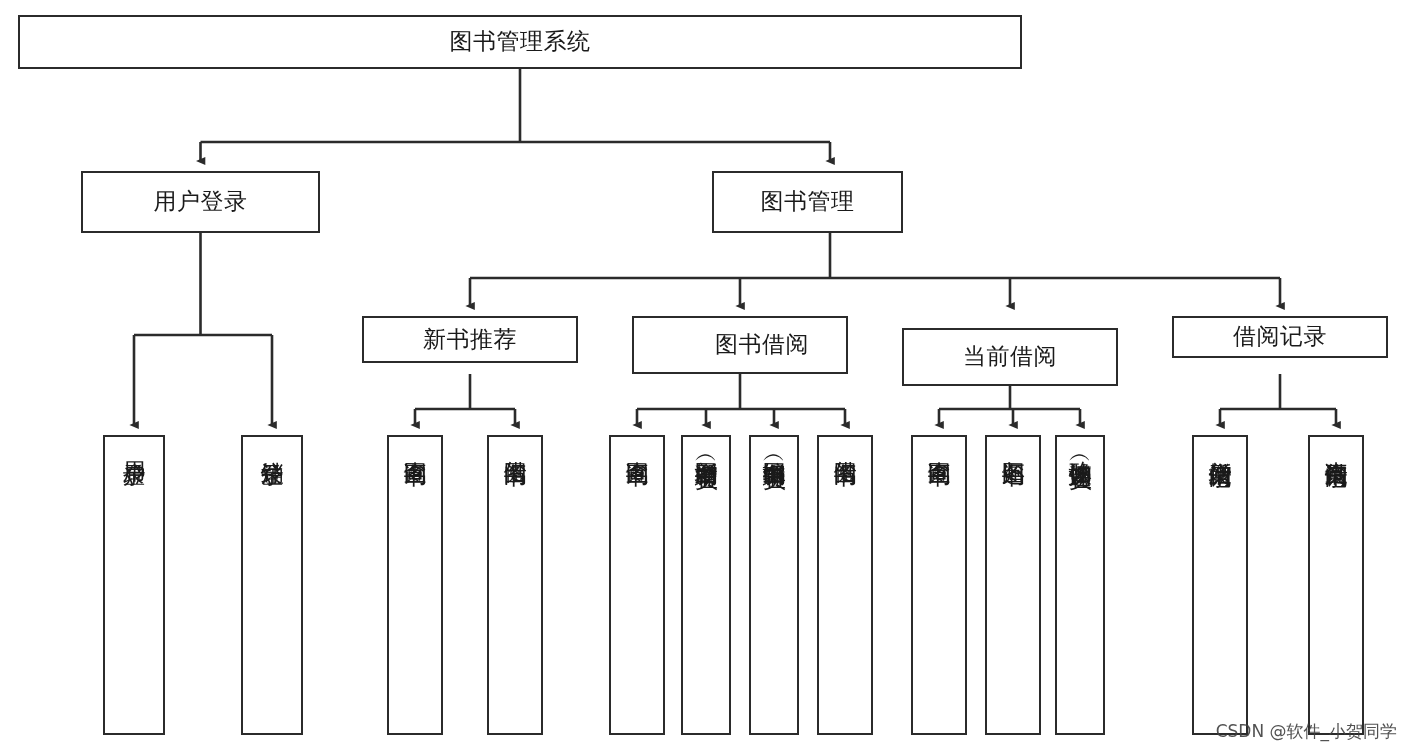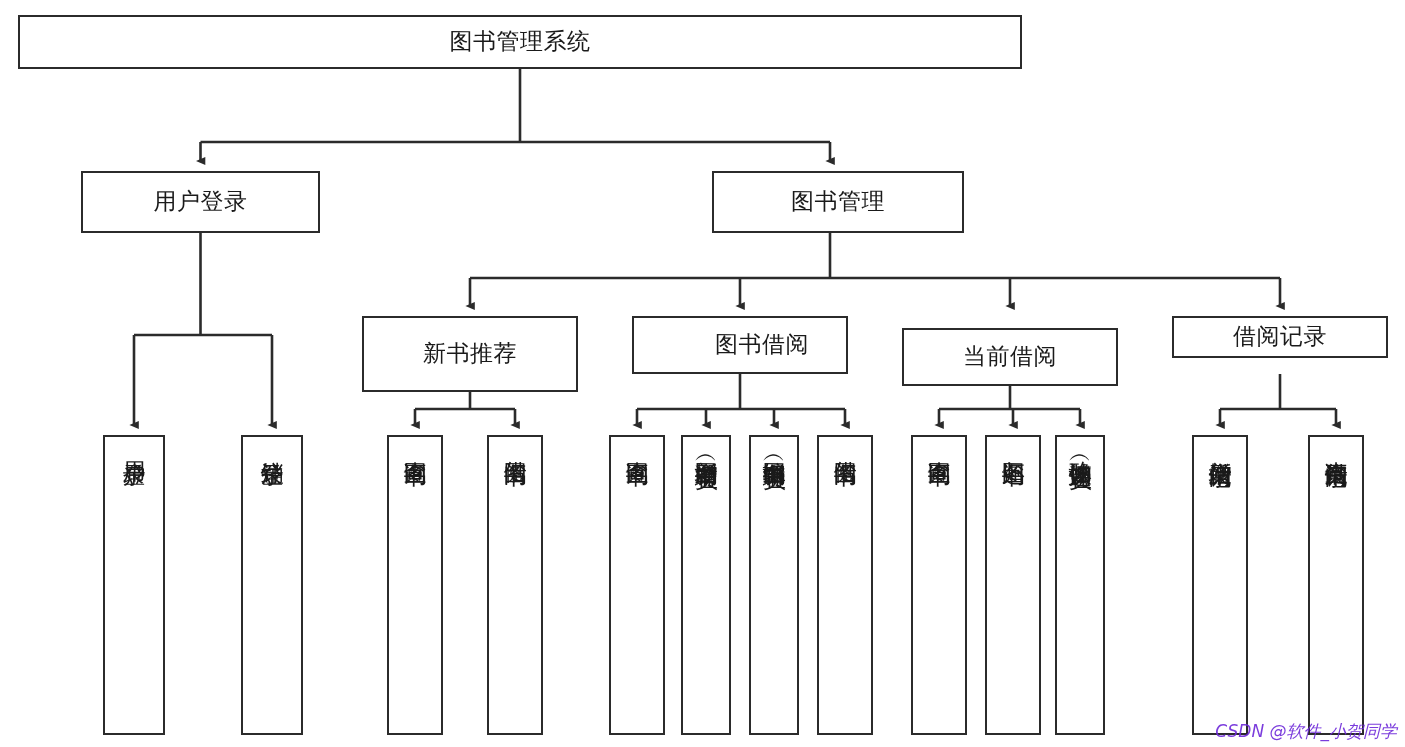--- a/index.html
+++ b/index.html
@@ -53,24 +53,23 @@
     font-size: 23px;
     line-height: 1.28;
     letter-spacing: 1px;
     white-space: nowrap;
   }
   .watermark {
     position: absolute;
     right: 8px;
     bottom: 4px;
     font-size: 17px;
-    color: #6d28d9;
+    color: #404040;
     white-space: nowrap;
     opacity: 0.9;
-    font-style: italic;
   }
 </style>
 </head>
 <body>
 
 <div id="diagram-root">
 
   <svg id="tree-svg" viewBox="0 0 1405 747" xmlns="http://www.w3.org/2000/svg">
     <defs>
       <marker id="arrow" markerWidth="10" markerHeight="10" refX="4.2" refY="5" orient="auto" markerUnits="userSpaceOnUse">
@@ -114,25 +113,25 @@
       </g>
   </svg>
 
   <div class="node-box" id="node-root" style="left: 18px; top: 15px; width: 1004px; height: 54px;">
     <span class="node-label-h">图书管理系统</span>
   </div>
 
   <div class="node-box" id="node-l2-0" style="left: 81px; top: 171px; width: 239px; height: 62px;">
     <span class="node-label-h">用户登录</span>
   </div>
-  <div class="node-box" id="node-l2-1" style="left: 712px; top: 171px; width: 252px; height: 62px;">
+  <div class="node-box" id="node-l2-1" style="left: 712px; top: 171px; width: 191px; height: 62px;">
     <span class="node-label-h">图书管理</span>
   </div>
 
-  <div class="node-box" id="node-l3-0" style="left: 362px; top: 316px; width: 216px; height: 76px;">
+  <div class="node-box" id="node-l3-0" style="left: 362px; top: 316px; width: 216px; height: 47px;">
     <span class="node-label-h">新书推荐</span>
   </div>
   <div class="node-box" id="node-l3-1" style="left: 632px; top: 316px; width: 216px; height: 58px; padding-left: 44px;">
     <span class="node-label-h">图书借阅</span>
   </div>
   <div class="node-box" id="node-l3-2" style="left: 902px; top: 328px; width: 216px; height: 58px;">
     <span class="node-label-h">当前借阅</span>
   </div>
   <div class="node-box" id="node-l3-3" style="left: 1172px; top: 316px; width: 216px; height: 42px;">
     <span class="node-label-h">借阅记录</span>

